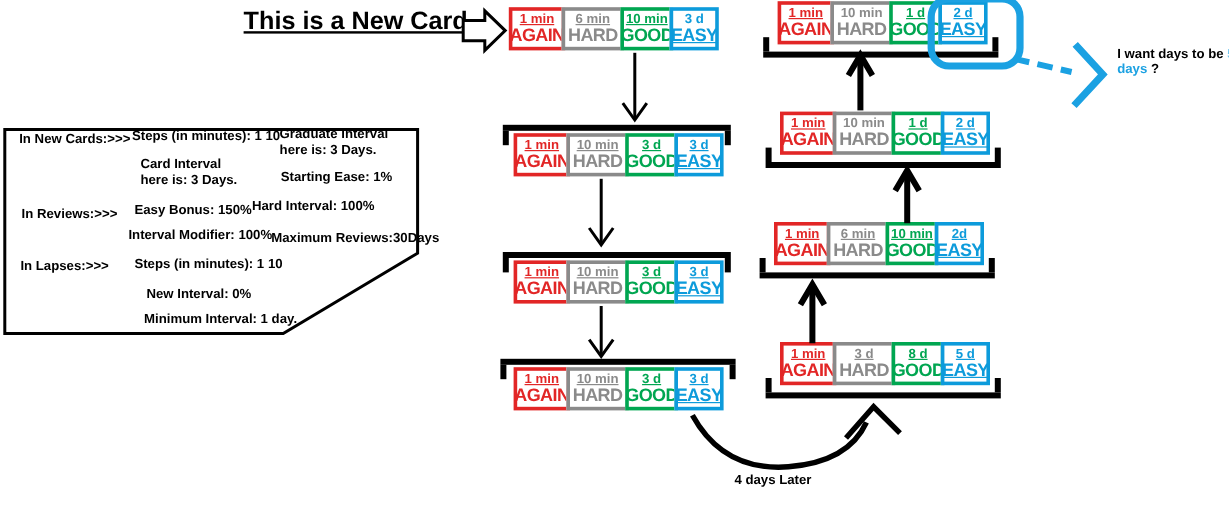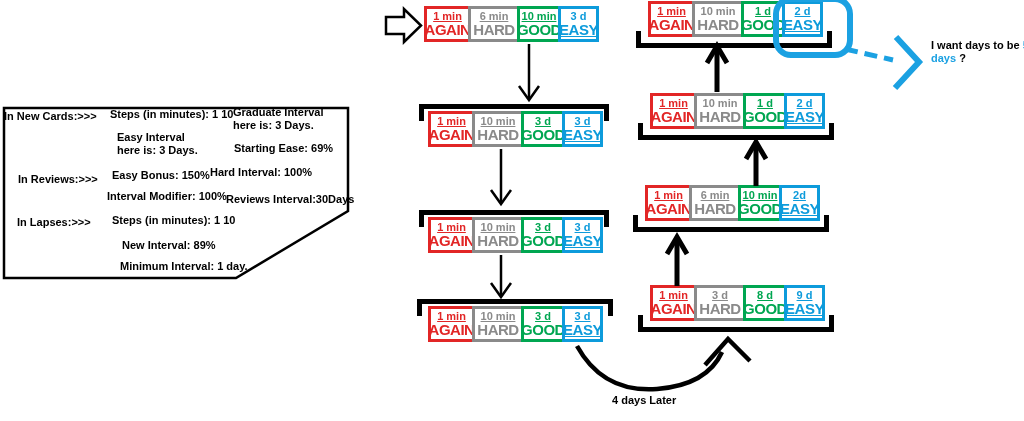--- a/index.html
+++ b/index.html
@@ -31,37 +31,38 @@
   #want-note .blue{color:var(--highlight_blue);}
   #settings-texts div{position:absolute;font-size:11px;font-weight:bold;white-space:nowrap;}
   svg{display:block;}
   #overlay{position:absolute;left:0;top:0;pointer-events:none;}
 </style>
 </head>
 <body>
 
 <div id="canvas">
 
+  <div id="title" class="abs">This is a New Card</div>
 
   <div id="settings-texts">
-    <div style="left:4px;top:110px">In New Cards:&gt;&gt;&gt;</div>
+    <div style="left:16px;top:110px">In New Cards:&gt;&gt;&gt;</div>
     <div style="left:110px;top:108px">Steps (in minutes): 1 10</div>
     <div style="left:233px;top:106px">Graduate Interval</div>
     <div style="left:233px;top:119px">here is: 3 Days.</div>
-    <div style="left:117px;top:131px">Easy Interval</div>
+    <div style="left:117px;top:131px">Card Interval</div>
     <div style="left:117px;top:144px">here is: 3 Days.</div>
-    <div style="left:234px;top:142px">Starting Ease: 69%</div>
+    <div style="left:234px;top:142px">Starting Ease: 1%</div>
     <div style="left:18px;top:173px">In Reviews:&gt;&gt;&gt;</div>
     <div style="left:112px;top:169px">Easy Bonus: 150%</div>
     <div style="left:210px;top:166px">Hard Interval: 100%</div>
     <div style="left:107px;top:190px">Interval Modifier: 100%</div>
-    <div style="left:226px;top:193px">Reviews Interval:30Days</div>
+    <div style="left:226px;top:193px">Maximum Reviews:30Days</div>
     <div style="left:17px;top:216px">In Lapses:&gt;&gt;&gt;</div>
     <div style="left:112px;top:214px">Steps (in minutes): 1 10</div>
-    <div style="left:122px;top:239px">New Interval: 89%</div>
+    <div style="left:122px;top:239px">New Interval: 0%</div>
     <div style="left:120px;top:260px">Minimum Interval: 1 day.</div>
   </div>
 
   <div class="card-group" style="left:424px;top:6px">
     <div class="abtn again w-again">
       <span class="ivl">1 min</span>
       <span class="lbl">AGAIN</span>
       </div>
     <div class="abtn hard w-hard">
       <span class="ivl">6 min</span>
@@ -145,21 +146,21 @@
       </div>
     <div class="abtn hard w-hard">
       <span class="ivl">3 d</span>
       <span class="lbl">HARD</span>
       </div>
     <div class="abtn good w-good">
       <span class="ivl">8 d</span>
       <span class="lbl">GOOD</span>
       </div>
     <div class="abtn easy w-easy">
-      <span class="ivl">9 d</span>
+      <span class="ivl">5 d</span>
       <span class="lbl">EASY</span>
       </div>
   </div>
 
   <div class="bracket-bottom" style="left:633px;top:210px;width:196px"></div>
   <div class="card-group" style="left:645px;top:185px">
     <div class="abtn again w-again">
       <span class="ivl">1 min</span>
       <span class="lbl">AGAIN</span>
       </div>

